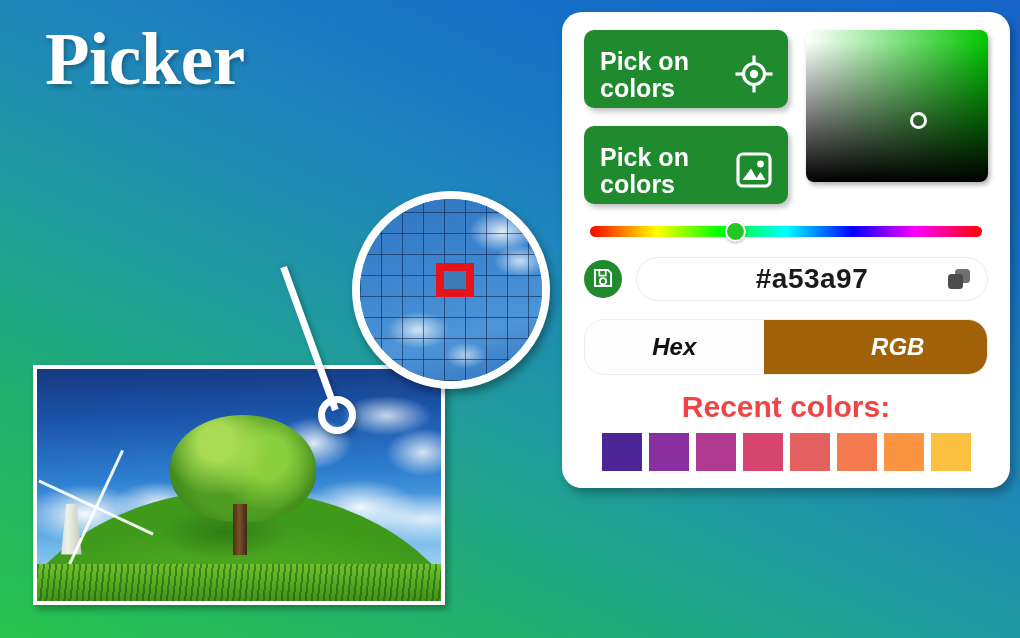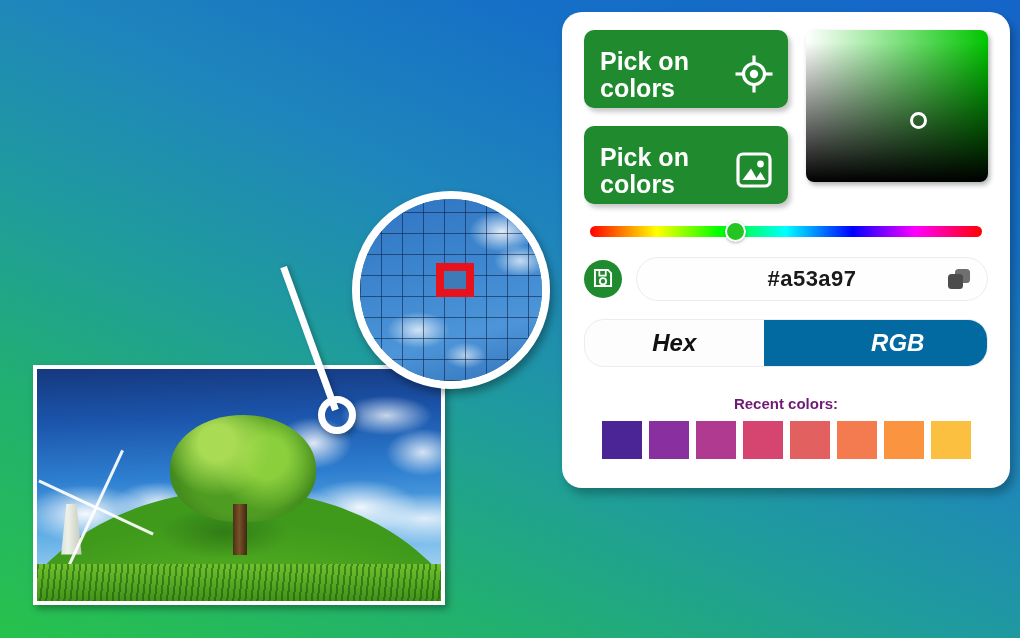--- a/index.html
+++ b/index.html
@@ -175,51 +175,52 @@
     width:38px; height:38px; border-radius:50%; background:#1f8a2e;
     display:flex; align-items:center; justify-content:center; border:none;
     cursor:pointer; flex:0 0 auto;
   }
   .hex-field {
     position:relative; flex:1 1 auto; height:44px; border:1.5px solid #ececec;
     border-radius:22px; background:#fefefe;
     display:flex; align-items:center; justify-content:center;
   }
   .hex-value {
-    font-family:"Liberation Sans", sans-serif; font-size:22px; font-weight:bold;
+    font-family:"Liberation Sans", sans-serif; font-size:28px; font-weight:bold;
     color:#1a1a1a; letter-spacing:0.5px;
   }
   .copy-btn {
     position:absolute; right:12px; top:8px; width:30px; height:28px;
     background:none; border:none; cursor:pointer; padding:0;
   }
 
   .seg {
-    margin-top:18px; height:48px; border:1.5px solid #ececec; border-radius:20px;
+    margin-top:18px; height:56px; border:1.5px solid #ececec; border-radius:20px;
     display:flex; overflow:hidden; background:#fdfdfd;
   }
   .seg-item {
     flex:1 1 0; display:flex; align-items:center; justify-content:center;
     font-size:24px; font-weight:bold; font-style:italic; color:#111;
     cursor:pointer; background:transparent; border:none;
     font-family:"Liberation Sans", sans-serif;
   }
   .seg-item.active { background:#656565; color:#fff; }
 
   .recent-title {
-    margin-top:28px; text-align:center; font-size:15px; font-weight:bold; color:#701a75;
+    margin-top:15px; text-align:center; font-size:30px; font-weight:bold; color:#ef4444;
   }
   .swatches { margin-top:9px; display:flex; gap:7px; justify-content:center; }
   .swatch { width:40px; height:38px; cursor:pointer; border:none; }
 </style>
 </head>
 <body>
 
 <div class="headline">
 
+  <div>Picker</div>
 </div>
 
 <div class="photo-wrap">
   <div class="photo">
     <div class="sky"></div>
     <div class="cloud2"></div>
     <div class="cloudband"></div>
     <div class="hill"></div>
     <div class="tree-canopy"></div>
     <div class="trunk"></div>
@@ -311,21 +312,21 @@
             <rect x="10" y="3" width="15" height="14" rx="3.5" fill="#6f6f6f"></rect>
             <rect x="3" y="8" width="15" height="15" rx="3.5" fill="#4c4c4c"></rect>
           </svg>
         </span>
       </button>
     </div>
   </div>
 
   <div class="seg">
     <button class="seg-item">Hex</button>
-    <button class="seg-item active" style="background: #0369a1; padding-left: 45px;">RGB</button>
+    <button class="seg-item active" style="background: #a16207; padding-left: 45px;">RGB</button>
   </div>
 
   <div class="recent-title">Recent colors:</div>
   <div class="swatches">
     <button class="swatch" style="background: rgb(75, 36, 150);"></button>
     <button class="swatch" style="background: rgb(138, 47, 160);"></button>
     <button class="swatch" style="background: rgb(176, 58, 143);"></button>
     <button class="swatch" style="background: rgb(214, 69, 111);"></button>
     <button class="swatch" style="background: rgb(226, 96, 95);"></button>
     <button class="swatch" style="background: rgb(244, 122, 79);"></button>

